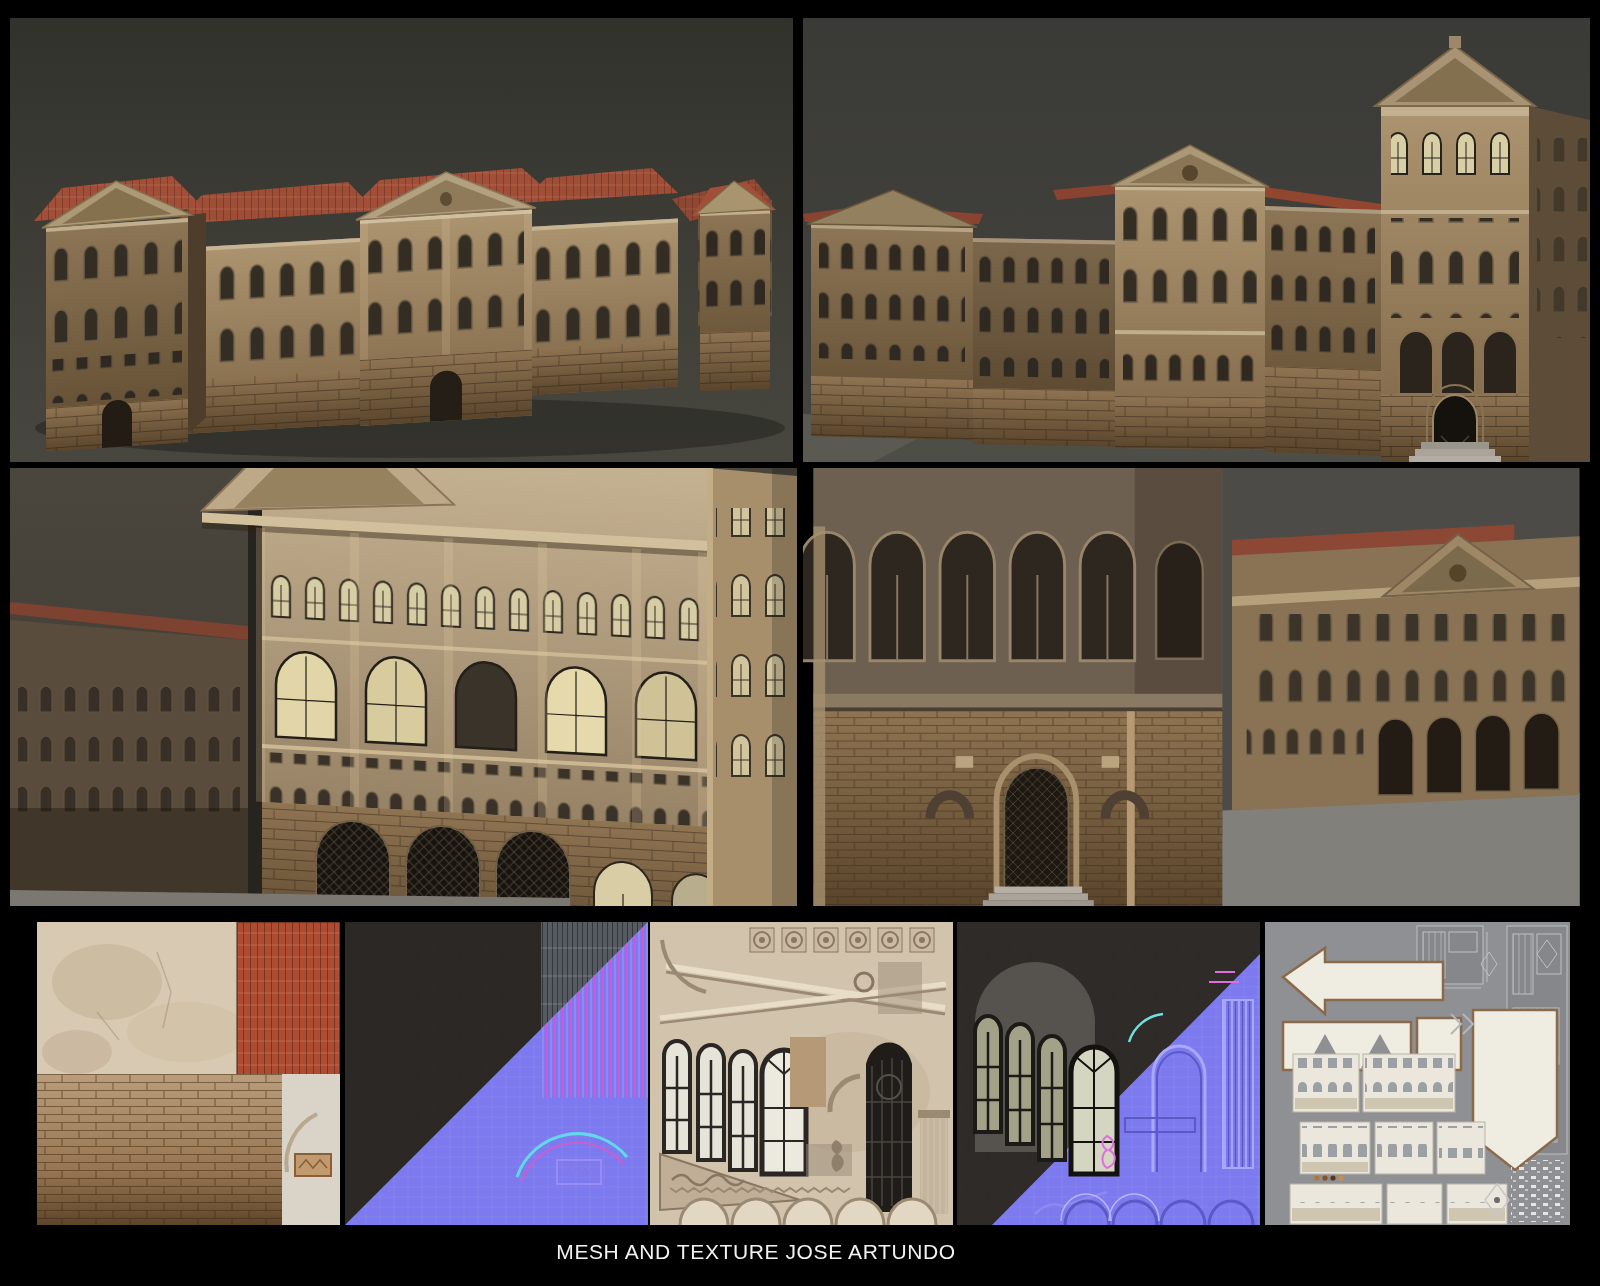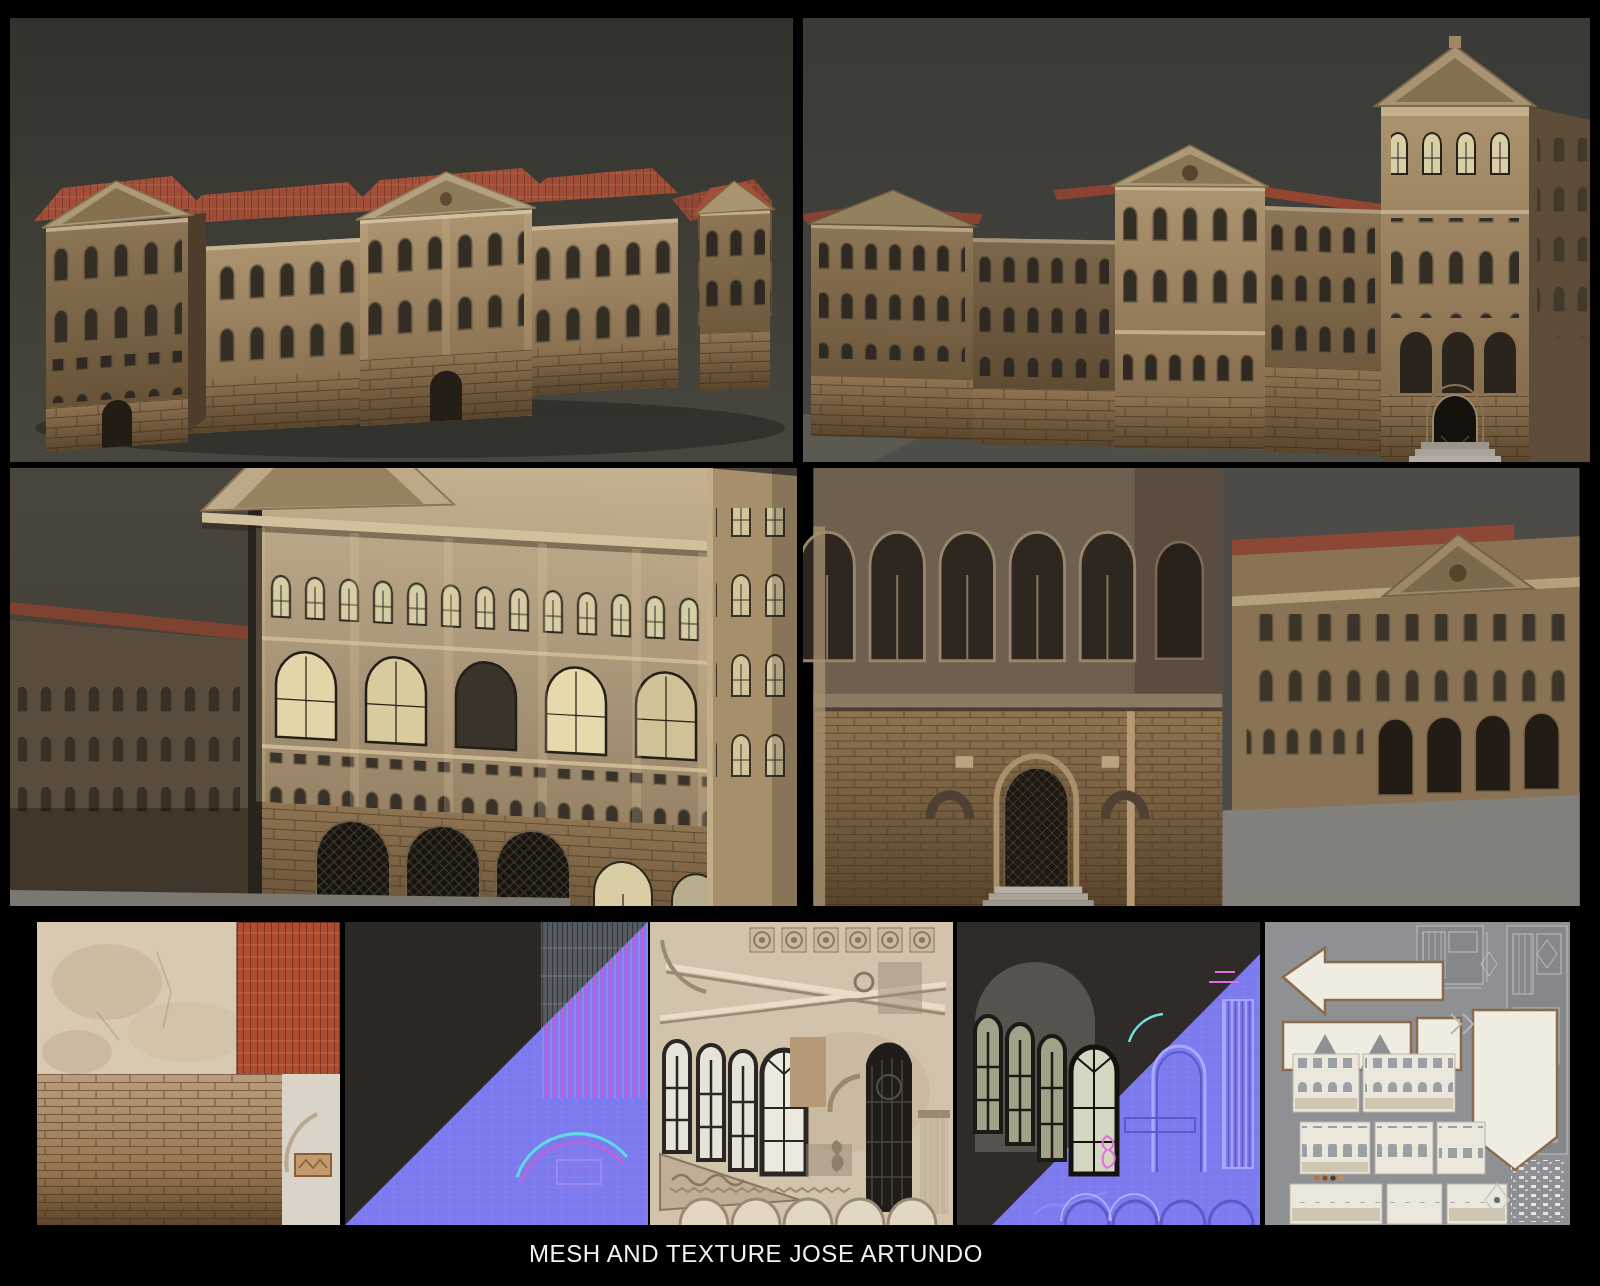--- a/index.html
+++ b/index.html
@@ -11,21 +11,21 @@
   #p3{left:10px;top:468px;width:787px;height:438px;}
   #p4{left:803px;top:468px;width:787px;height:438px;}
   .tex{position:absolute;top:922px;height:303px;overflow:hidden;}
   #t1{left:37px;width:303px;}
   #t2{left:345px;width:303px;}
   #t3{left:650px;width:303px;}
   #t4{left:957px;width:303px;}
   #t5{left:1265px;width:305px;}
   .panel svg,.tex svg{display:block;width:100%;height:100%;}
   .caption{position:absolute;top:1240px;left:0;width:1512px;text-align:center;
-           color:var(--caption-color,#f0f0f0);font-size:24px;letter-spacing:.6px;}
+           color:var(--caption-color,#f0f0f0);font-size:21px;letter-spacing:.6px;}
   .defs{position:absolute;width:0;height:0;}
 </style>
 </head>
 <body>
 
 <div class="page">
 
 <svg class="defs" aria-hidden="true">
   <defs>
     <linearGradient id="grSky" x1="0" y1="0" x2="0" y2="1">

